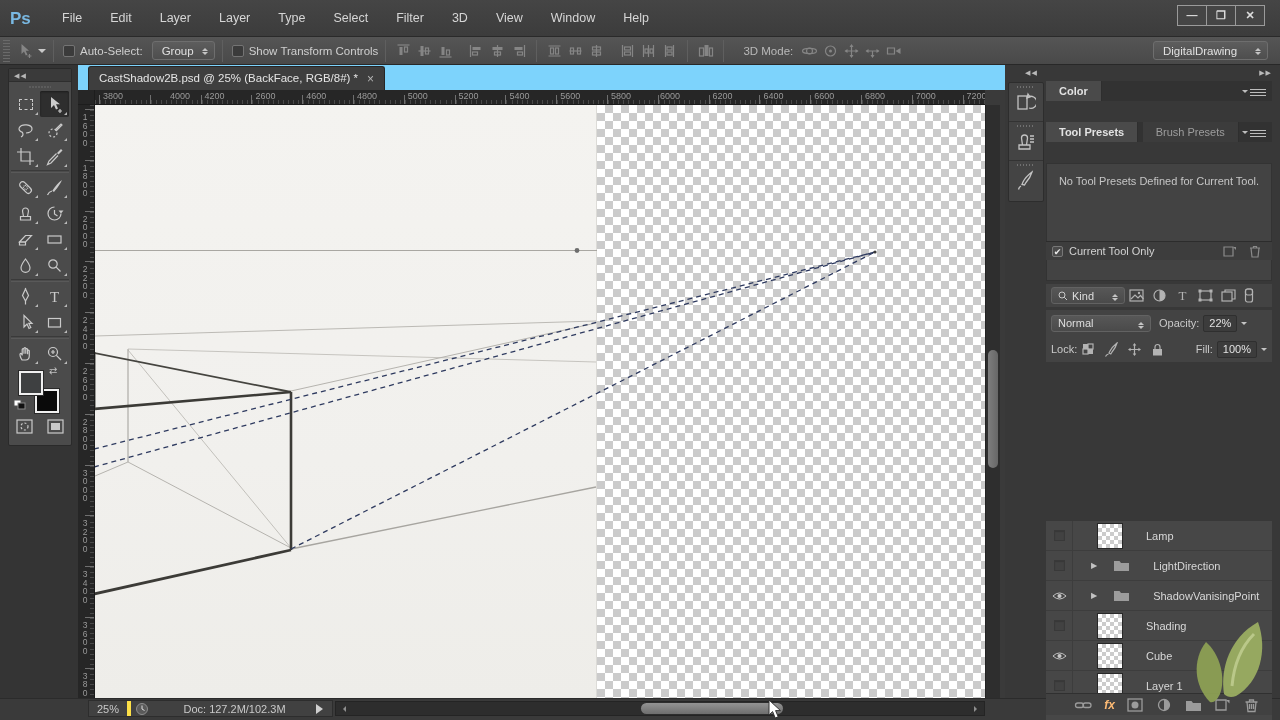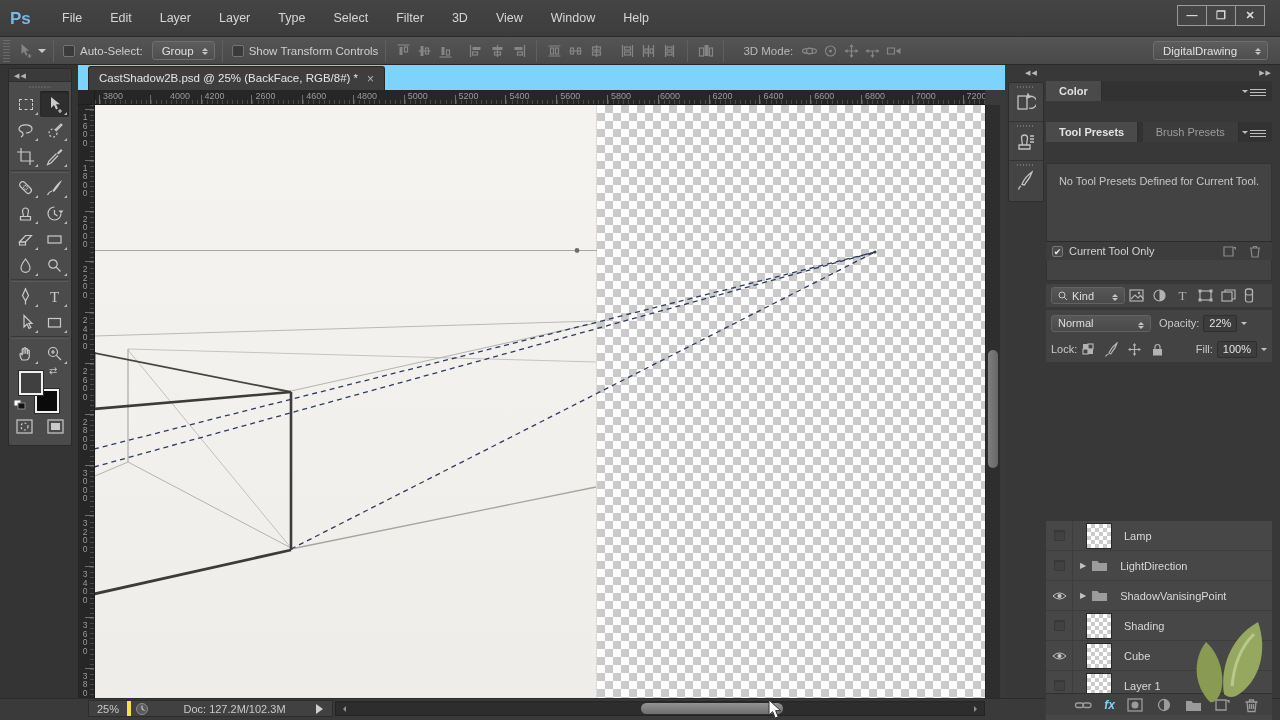--- a/index.html
+++ b/index.html
@@ -137,36 +137,36 @@
   .filter-row,.blend-row,.lock-row { display:flex; align-items:center; background:#434343; font-size:11px; color:#c9c9c9; }
   .mini-dd { position:relative; display:flex; align-items:center; height:17px; background:linear-gradient(#575757,#4a4a4a);
     border:1px solid #626262; border-radius:3px; padding:0 16px 0 6px; color:#dedede; }
   .valbox { display:flex; align-items:center; height:17px; background:#3c3c3c; border:1px solid #2f2f2f; border-radius:2px; padding:0 5px; color:#e2e2e2; }
   .val-arr { width:0; height:0; border:3.5px solid transparent; border-top-color:#c4c4c4; margin:3px 0 0 4px; }
   .li { width:17px; height:15px; margin:0 3px; }
   .li path,.li rect,.li circle { stroke:#b3b3b3; fill:none; stroke-width:1.2; }
   .li .f { fill:#b3b3b3; stroke:none; }
 
   .layer-list { position:relative; background:#474747; overflow:hidden; }
-  .lrow { display:flex; align-items:center; height:30px; border-bottom:1px solid #3d3d3d; background:#474747; }
+  .lrow { display:flex; align-items:center; height:30px; border-bottom:1px solid #3d3d3d; background:#474747;gap:11px; }
   .eyecell { width:27px; height:100%; border-right:1px solid #3d3d3d; display:flex; align-items:center; justify-content:center; }
   .eye-empty { width:11px; height:11px; border:1px solid #393939; background:#424242; box-shadow:inset 0 1px 1px #383838; }
   .lthumb { width:26px; height:26px; margin-left:13px; border:1px solid #282828; background-color:#fff;
     background-image:linear-gradient(45deg,#ccc 25%,transparent 25%,transparent 75%,#ccc 75%),
                      linear-gradient(45deg,#ccc 25%,transparent 25%,transparent 75%,#ccc 75%);
     background-size:8px 8px; background-position:0 0,4px 4px; }
   .grp-tri { margin-left:7px; font-size:8px; color:#c3c3c3; }
   .grp-folder { margin-left:5px; }
   .lname { margin-left:12px; font-size:11px; color:#d8d8d8; }
 
   .layers-bottom { display:flex; align-items:center; justify-content:flex-end; background:#414141; border-top:1px solid #303030; padding-right:6px; }
   .bi { width:19px; height:16px; margin:0 5px; }
   .bi path,.bi rect,.bi circle,.bi ellipse { stroke:#9b9b9b; fill:none; stroke-width:1.3; }
   .bi .f { fill:#9b9b9b; stroke:none; }
-  .fx-txt { font-size:12px; font-style:italic; font-weight:bold; color:#7dd3fc; margin:0 6px; }
+  .fx-txt { font-size:12px; font-style:italic; font-weight:bold; color:#fdba74; margin:0 6px; }
 
   .leaf { position:absolute; left:1172px; top:598px; z-index:40; }
   .cursor { position:absolute; left:766px; top:699px; z-index:50; }
 </style>
 </head>
 <body>
 
 <div class="app">
 
   <div class="titlebar">

